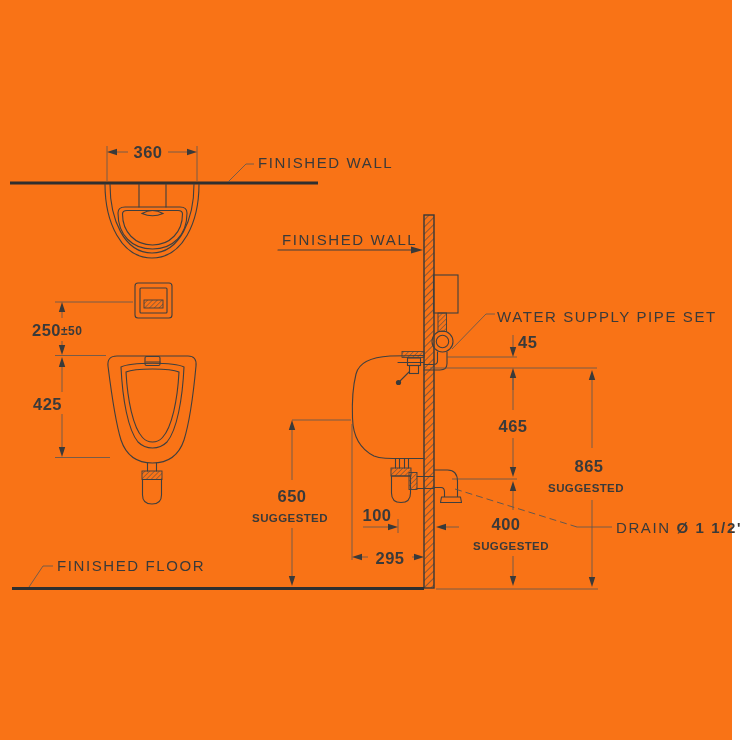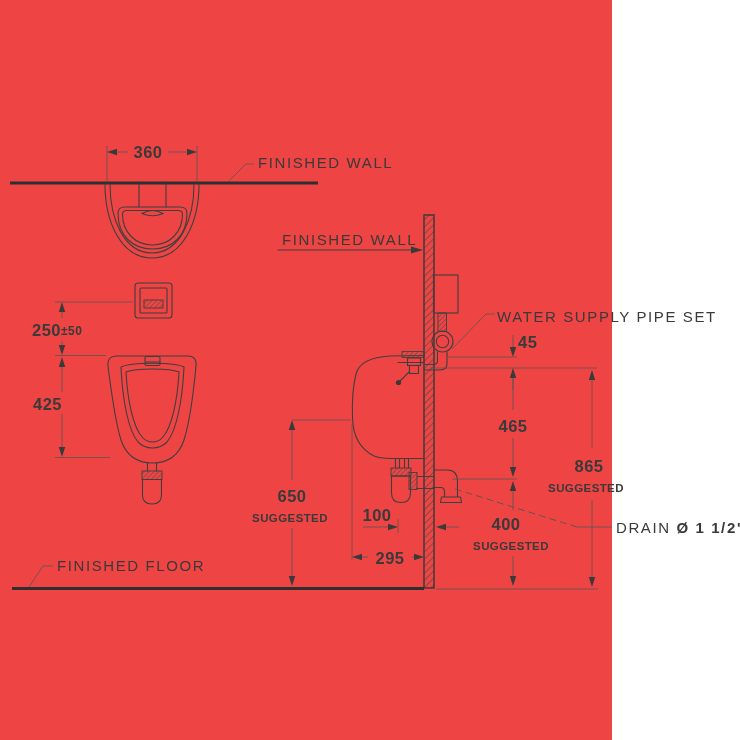--- a/index.html
+++ b/index.html
@@ -1,16 +1,16 @@
 <!DOCTYPE html>
 <html><head>
 <meta charset="utf-8">
 <style>
   html,body{margin:0;padding:0;background:#ffffff;}
-  .stage{width:612px;height:740px;background:#ef4444;position:relative;font-family:"Liberation Sans",sans-serif;text-align:right;}
+  .stage{width:732px;height:740px;background:#f97316;position:relative;font-family:"Liberation Sans",sans-serif;text-align:right;}
   svg{display:block;}
   text{fill:#3a3a3a;}
   .label{font-family:"Liberation Sans",sans-serif;font-size:15px;letter-spacing:1.6px;font-weight:400;}
   .dim{font-family:"Liberation Sans",sans-serif;font-size:16.5px;font-weight:bold;letter-spacing:0.5px;}
   .dimsm{font-size:12px;font-weight:bold;}
   .note{font-family:"Liberation Sans",sans-serif;font-size:11.5px;font-weight:bold;letter-spacing:0.4px;}
   .ln{stroke:#3f3f3f;stroke-width:1.1;fill:none;stroke-linecap:round;}
   .thick{stroke:#2f2f2f;stroke-width:3;fill:none;}
   .thin{stroke:#555;stroke-width:0.8;fill:none;}
   .arrow{fill:#3a3a3a;stroke:none;}

